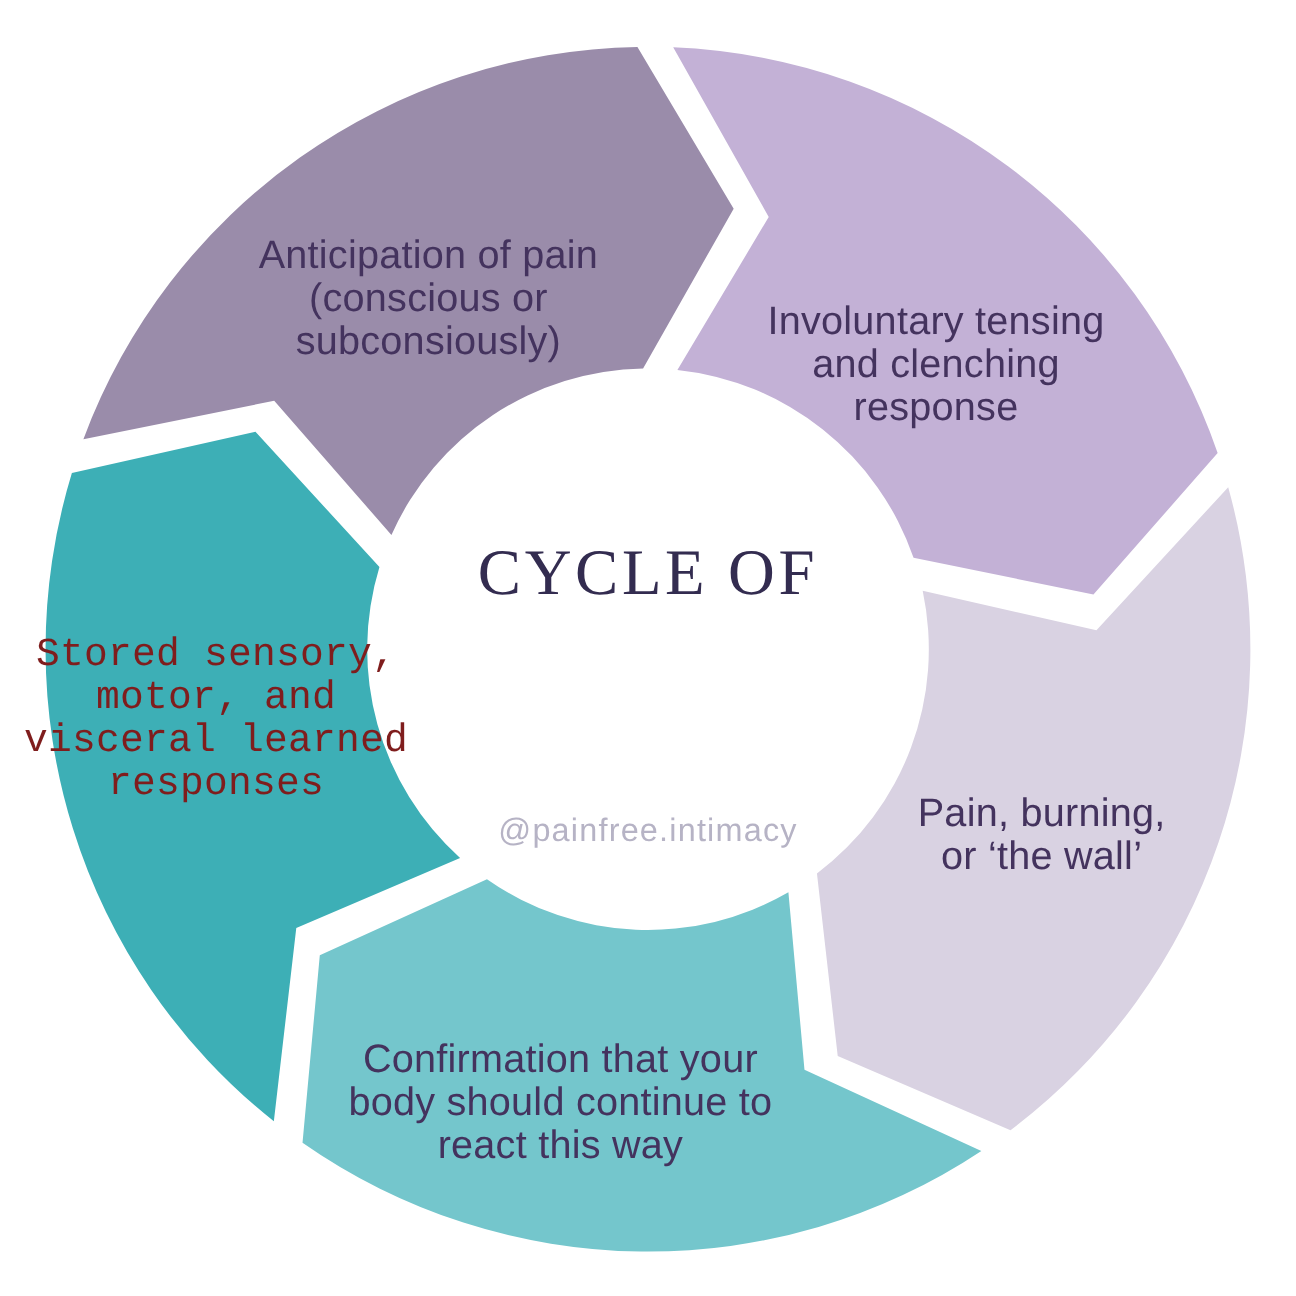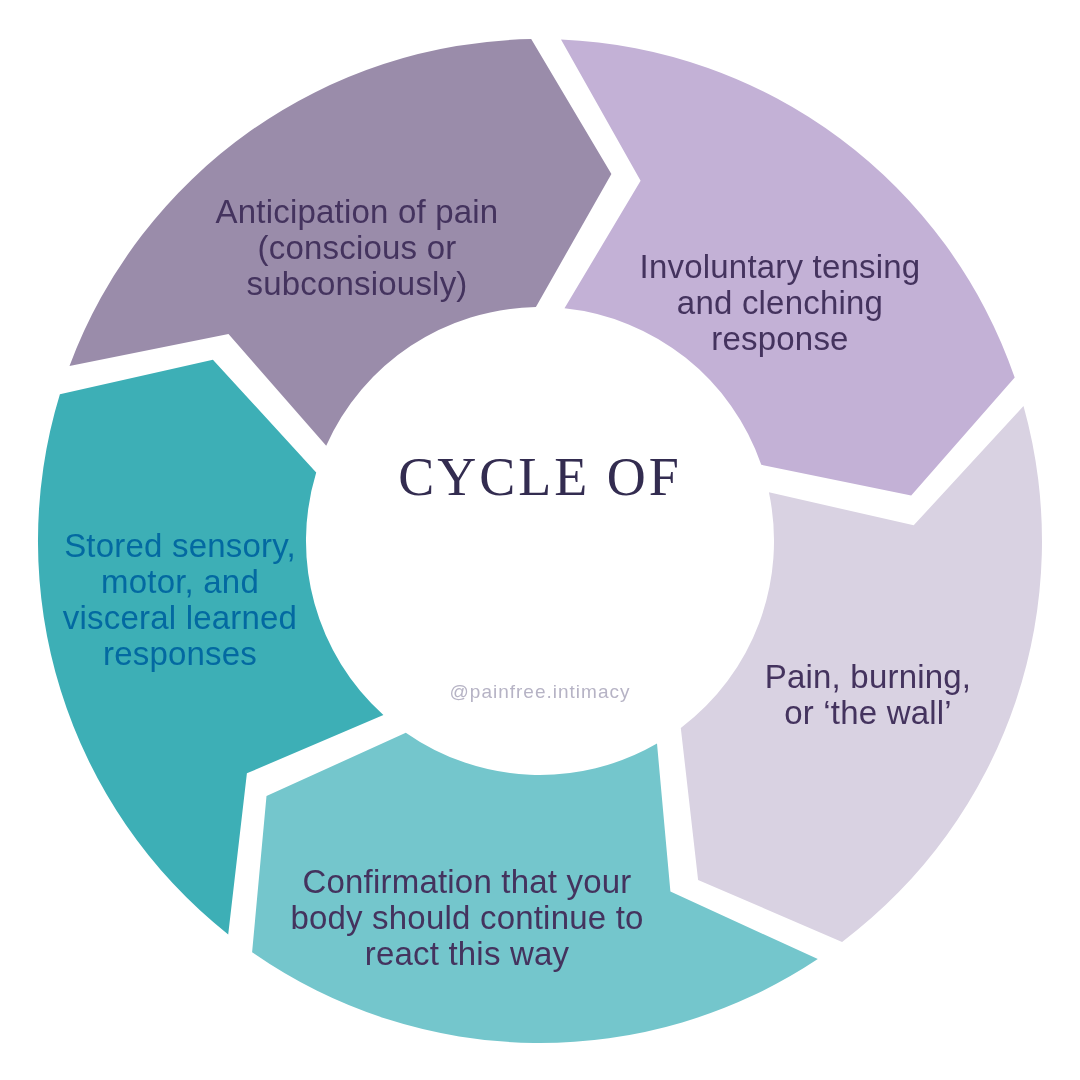--- a/index.html
+++ b/index.html
@@ -38,21 +38,21 @@
     position:absolute;left:540px;top:572px;
     transform:translate(-50%,-50%);
     font-family:"Liberation Serif","DejaVu Serif",serif;
     font-style:italic;
     font-size:88px;
     white-space:nowrap;
   }
   .center-handle{
     position:absolute;left:540px;top:692px;
     transform:translate(-50%,-50%);
-    font-size:19px;
+    font-size:27px;
     letter-spacing:1px;
     white-space:nowrap;
   }
 </style>
 </head>
 <body>
 
 <div class="canvas" style="background: rgb(255, 255, 255);">
 
   <svg class="cycle-svg" viewBox="0 0 1080 1080" xmlns="http://www.w3.org/2000/svg">
@@ -69,21 +69,21 @@
 (conscious or
 subconsiously)</div>
   <div class="seg-label label-2" style="color: rgb(68, 51, 94);">Involuntary tensing
 and clenching
 response</div>
   <div class="seg-label label-3" style="color: rgb(68, 51, 94);">Pain, burning,
 or ‘the wall’</div>
   <div class="seg-label label-4" style="color: rgb(68, 51, 94);">Confirmation that your
 body should continue to
 react this way</div>
-  <div class="seg-label label-5" style="color: #0369a1;">Stored sensory,
+  <div class="seg-label label-5" style="color: #7f1d1d; font-family: Liberation Mono, monospace;">Stored sensory,
 motor, and
 visceral learned
 responses</div>
 
   <div class="center-title" style="color: rgb(51, 44, 80);">CYCLE OF</div>
   <div class="center-handle" style="color: rgb(182, 179, 197);">@painfree.intimacy</div>
 
 </div>
 
 </body></html>

